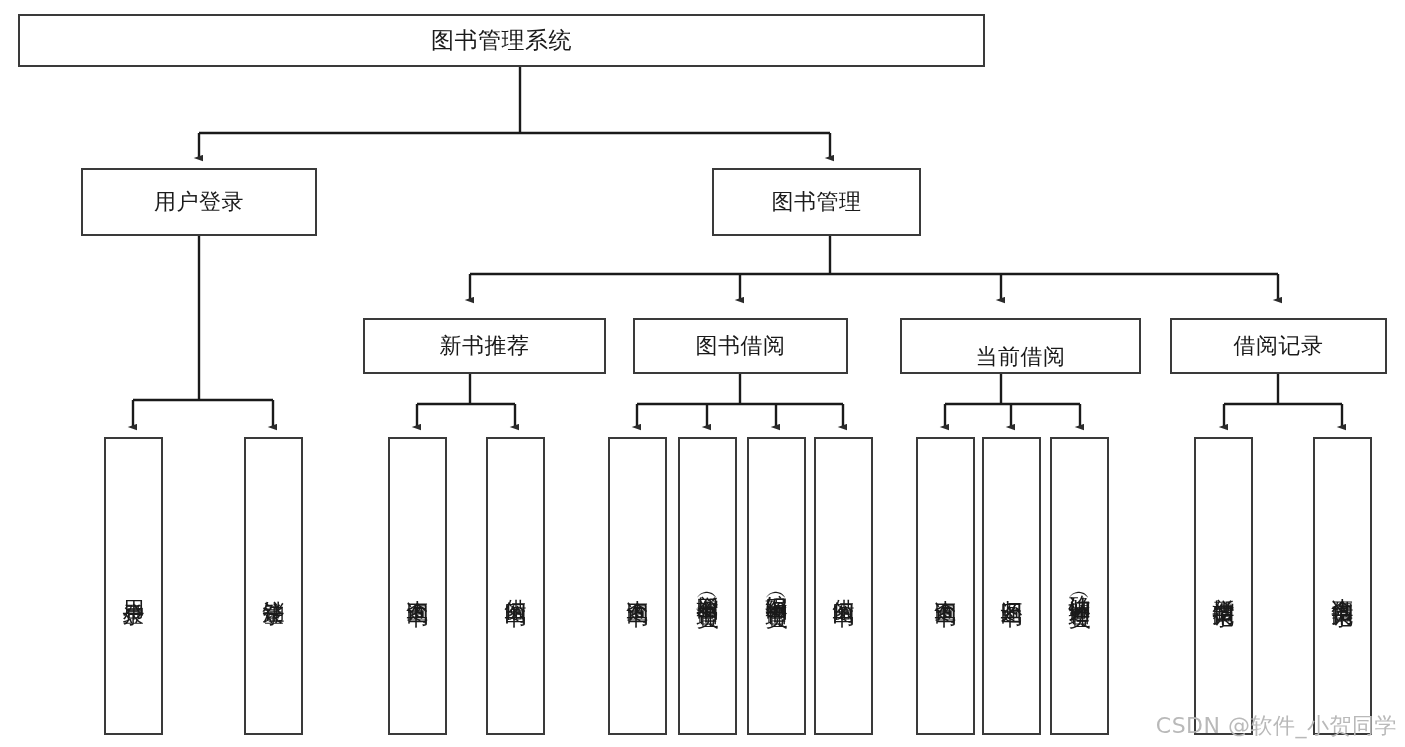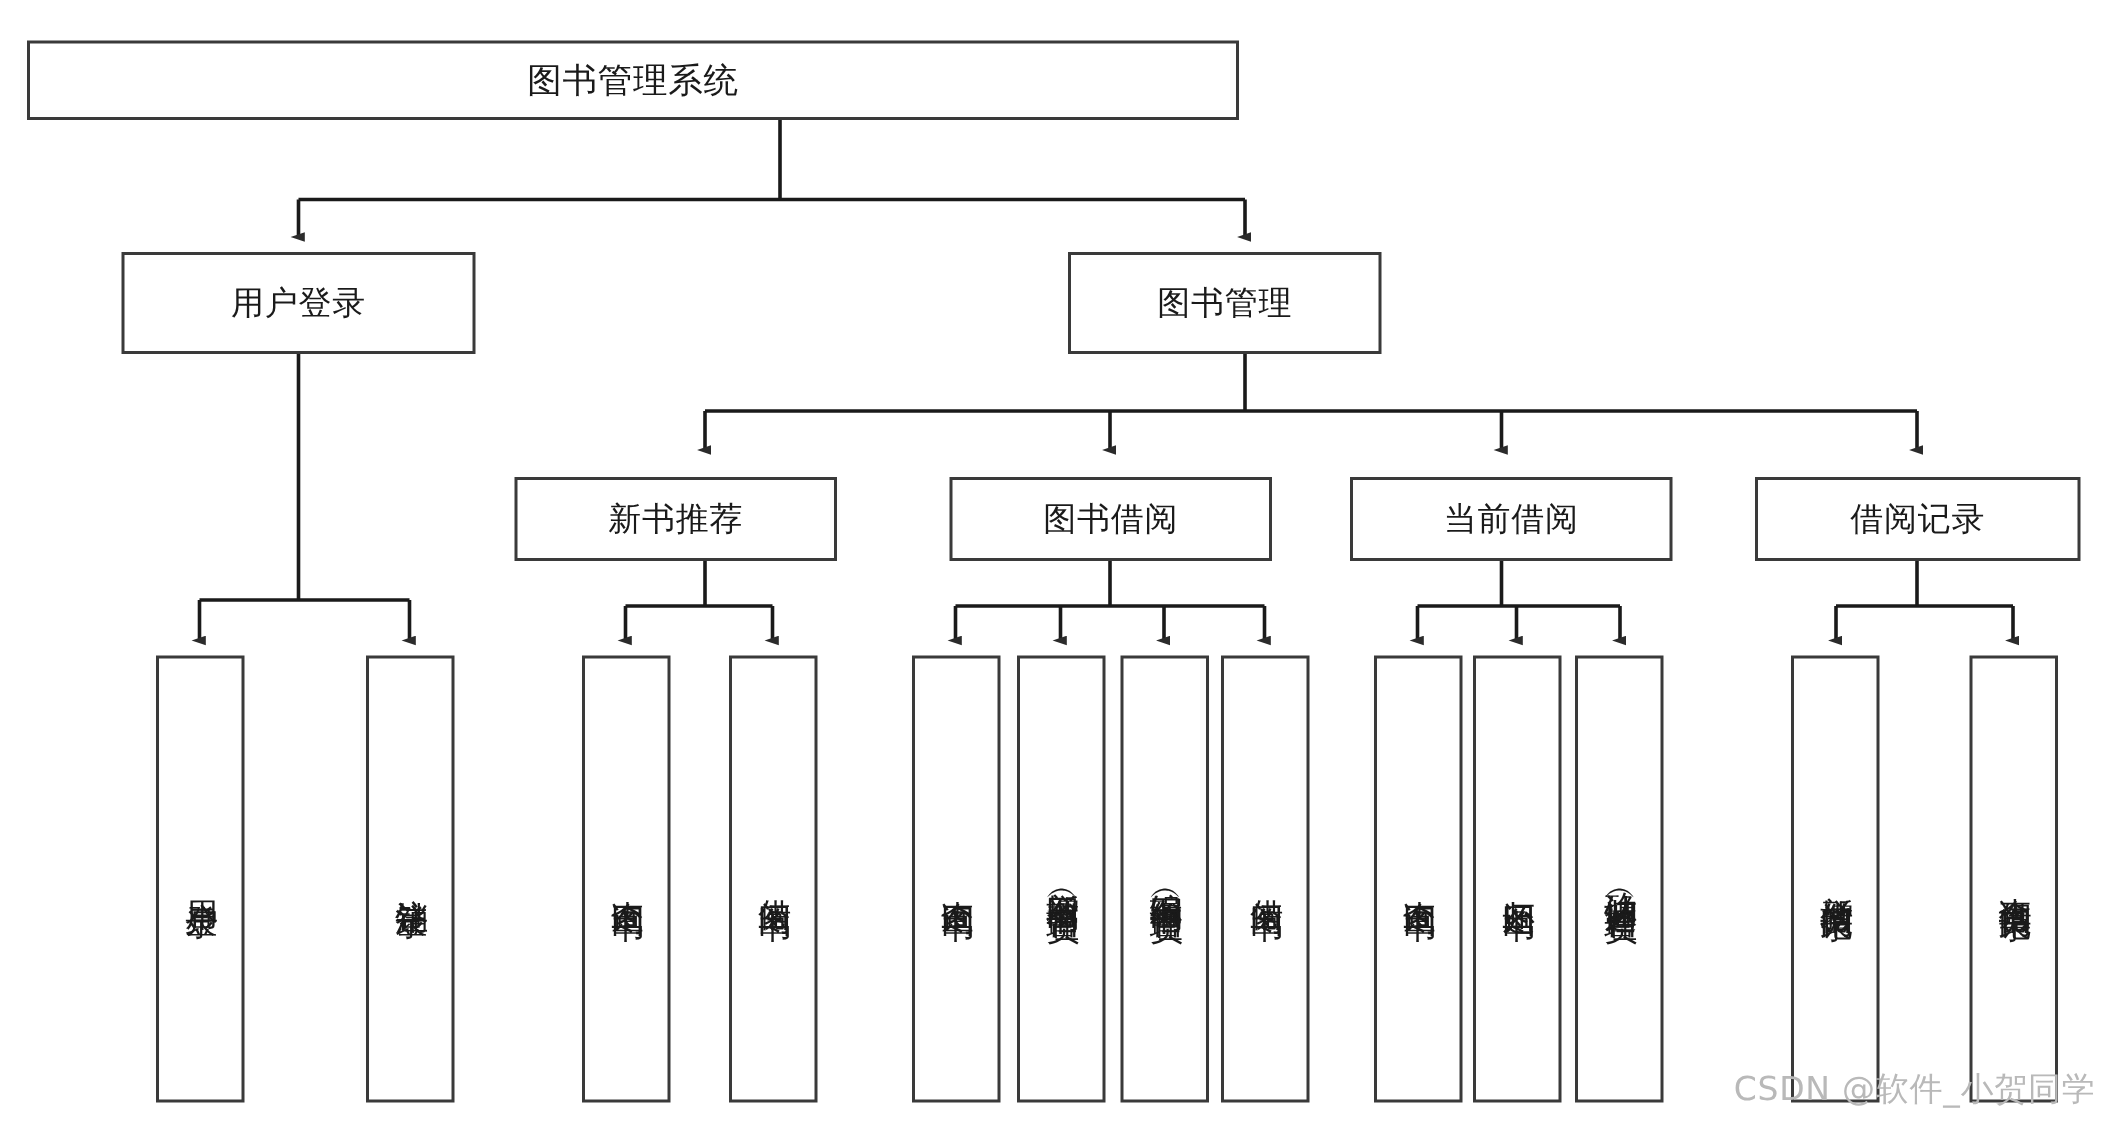--- a/index.html
+++ b/index.html
@@ -117,38 +117,38 @@
       <path d="M1011,404 L1011,427" marker-end="url(#arrow)"></path>
       <path d="M1080,404 L1080,427" marker-end="url(#arrow)"></path>
 
       <path d="M1278,374 L1278,404"></path>
       <path d="M1224,404 L1342,404"></path>
       <path d="M1224,404 L1224,427" marker-end="url(#arrow)"></path>
       <path d="M1342,404 L1342,427" marker-end="url(#arrow)"></path>
     </g>
   </svg>
 
-  <div class="node horiz root" style="left:18px; top:14px; width:808px; height:53px;margin-top:13px;">
+  <div class="node horiz root" style="left:18px; top:14px; width:967px; height:53px;">
     <span>图书管理系统</span>
   </div>
 
   <div class="node horiz" style="left:81px; top:168px; width:236px; height:68px;">
     <span>用户登录</span>
   </div>
   <div class="node horiz" style="left:712px; top:168px; width:209px; height:68px;">
     <span>图书管理</span>
   </div>
 
-  <div class="node horiz" style="left:343px; top:318px; width:215px; height:56px;justify-content:center;">
+  <div class="node horiz" style="left:363px; top:318px; width:243px; height:56px;justify-content:center;">
     <span>新书推荐</span>
   </div>
   <div class="node horiz" style="left:633px; top:318px; width:215px; height:56px;">
     <span>图书借阅</span>
   </div>
-  <div class="node horiz" style="left:900px; top:318px; width:215px; height:56px;">
+  <div class="node horiz" style="left:900px; top:318px; width:241px; height:56px;align-items:flex-end;">
     <span>当前借阅</span>
   </div>
   <div class="node horiz" style="left:1170px; top:318px; width:217px; height:56px;">
     <span>借阅记录</span>
   </div>
 
   <div class="node vert" style="left:104px; top:437px; width:59px; height:298px;">
     <span class="vlabel">用户登录</span>
   </div>
   <div class="node vert" style="left:244px; top:437px; width:59px; height:298px;">

